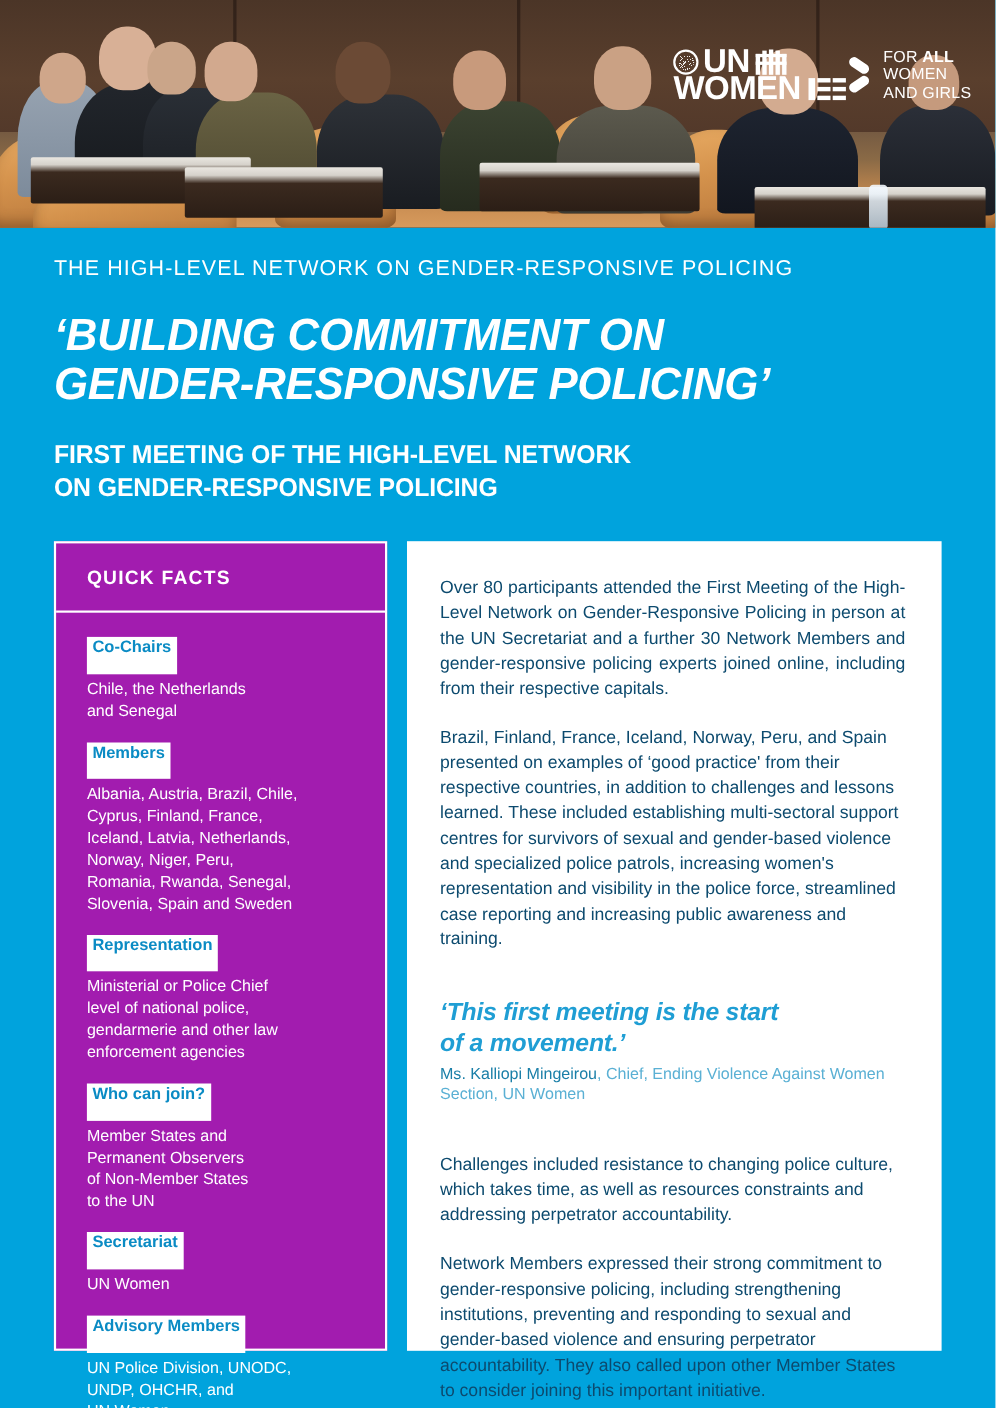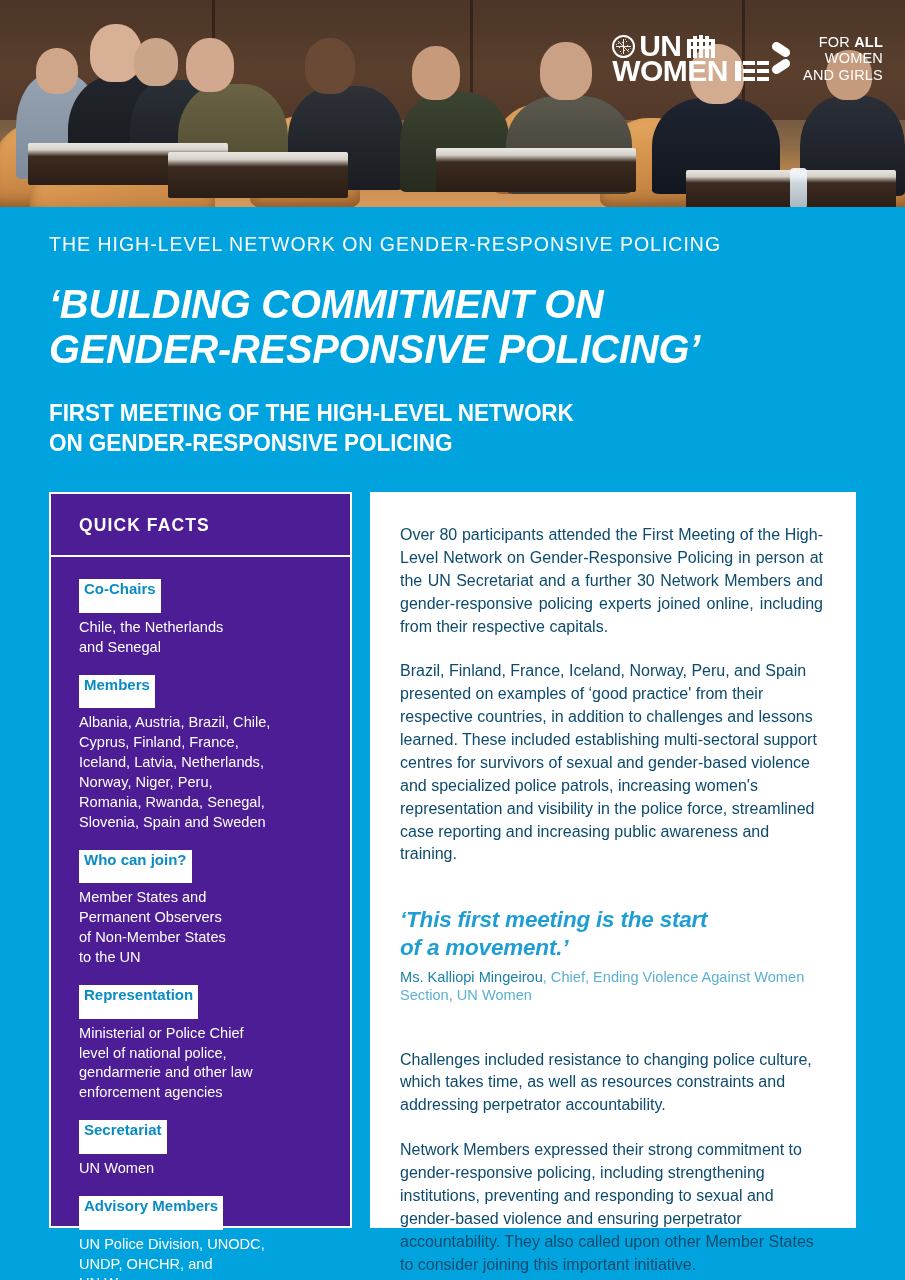--- a/index.html
+++ b/index.html
@@ -61,25 +61,24 @@
   }
   .head {
     position:absolute;
     border-radius: 48% 48% 42% 42%;
   }
 
   
   .logo {
     position: absolute;
     right: 22px;
-    top: 34px;
+    top: 44px;
     display: flex;
     align-items: center;
     z-index: 6;
-    text-align: right;
   }
   .logo-left {
     display:flex; flex-direction:column; align-items:flex-start;
     line-height: 0.82;
   }
   .logo-row1 { display:flex; align-items:center; gap: 3px; }
   .logo-row2 { display:flex; align-items:center; gap: 4px; }
   .un-emblem {
     width: 19px; height:19px; border-radius:50%;
     border: 2px solid #fff;
@@ -172,21 +171,21 @@
     left: 49px;
     top: 492px;
     width: 807px;
     display: flex;
     align-items: stretch;
   }
   .facts-panel {
     width: 303px;
     box-sizing: border-box;
     border: 2px solid #ffffff;
-    background: #4c1d95;
+    background: #a21caf;
     flex: none;
     height: 736px;
     display:flex;
     flex-direction:column;
   }
   .facts-head {
     border-bottom: 2px solid #ffffff;
     padding: 21px 0 19px 28px;
     box-sizing:border-box;
   }
@@ -379,33 +378,33 @@
           <span class="fact-label">Members</span>
           <p class="fact-value">Albania, Austria, Brazil, Chile,
 Cyprus, Finland, France,
 Iceland, Latvia, Netherlands,
 Norway, Niger, Peru,
 Romania, Rwanda, Senegal,
 Slovenia, Spain and Sweden</p>
         </div>
 
         <div class="fact">
+          <span class="fact-label">Representation</span>
+          <p class="fact-value">Ministerial or Police Chief
+level of national police,
+gendarmerie and other law
+enforcement agencies</p>
+        </div>
+
+        <div class="fact">
           <span class="fact-label">Who can join?</span>
           <p class="fact-value">Member States and
 Permanent Observers
 of Non-Member States
 to the UN</p>
-        </div>
-
-        <div class="fact">
-          <span class="fact-label">Representation</span>
-          <p class="fact-value">Ministerial or Police Chief
-level of national police,
-gendarmerie and other law
-enforcement agencies</p>
         </div>
 
         <div class="fact">
           <span class="fact-label">Secretariat</span>
           <p class="fact-value">UN Women</p>
         </div>
 
         <div class="fact">
           <span class="fact-label">Advisory Members</span>
           <p class="fact-value">UN Police Division, UNODC,

